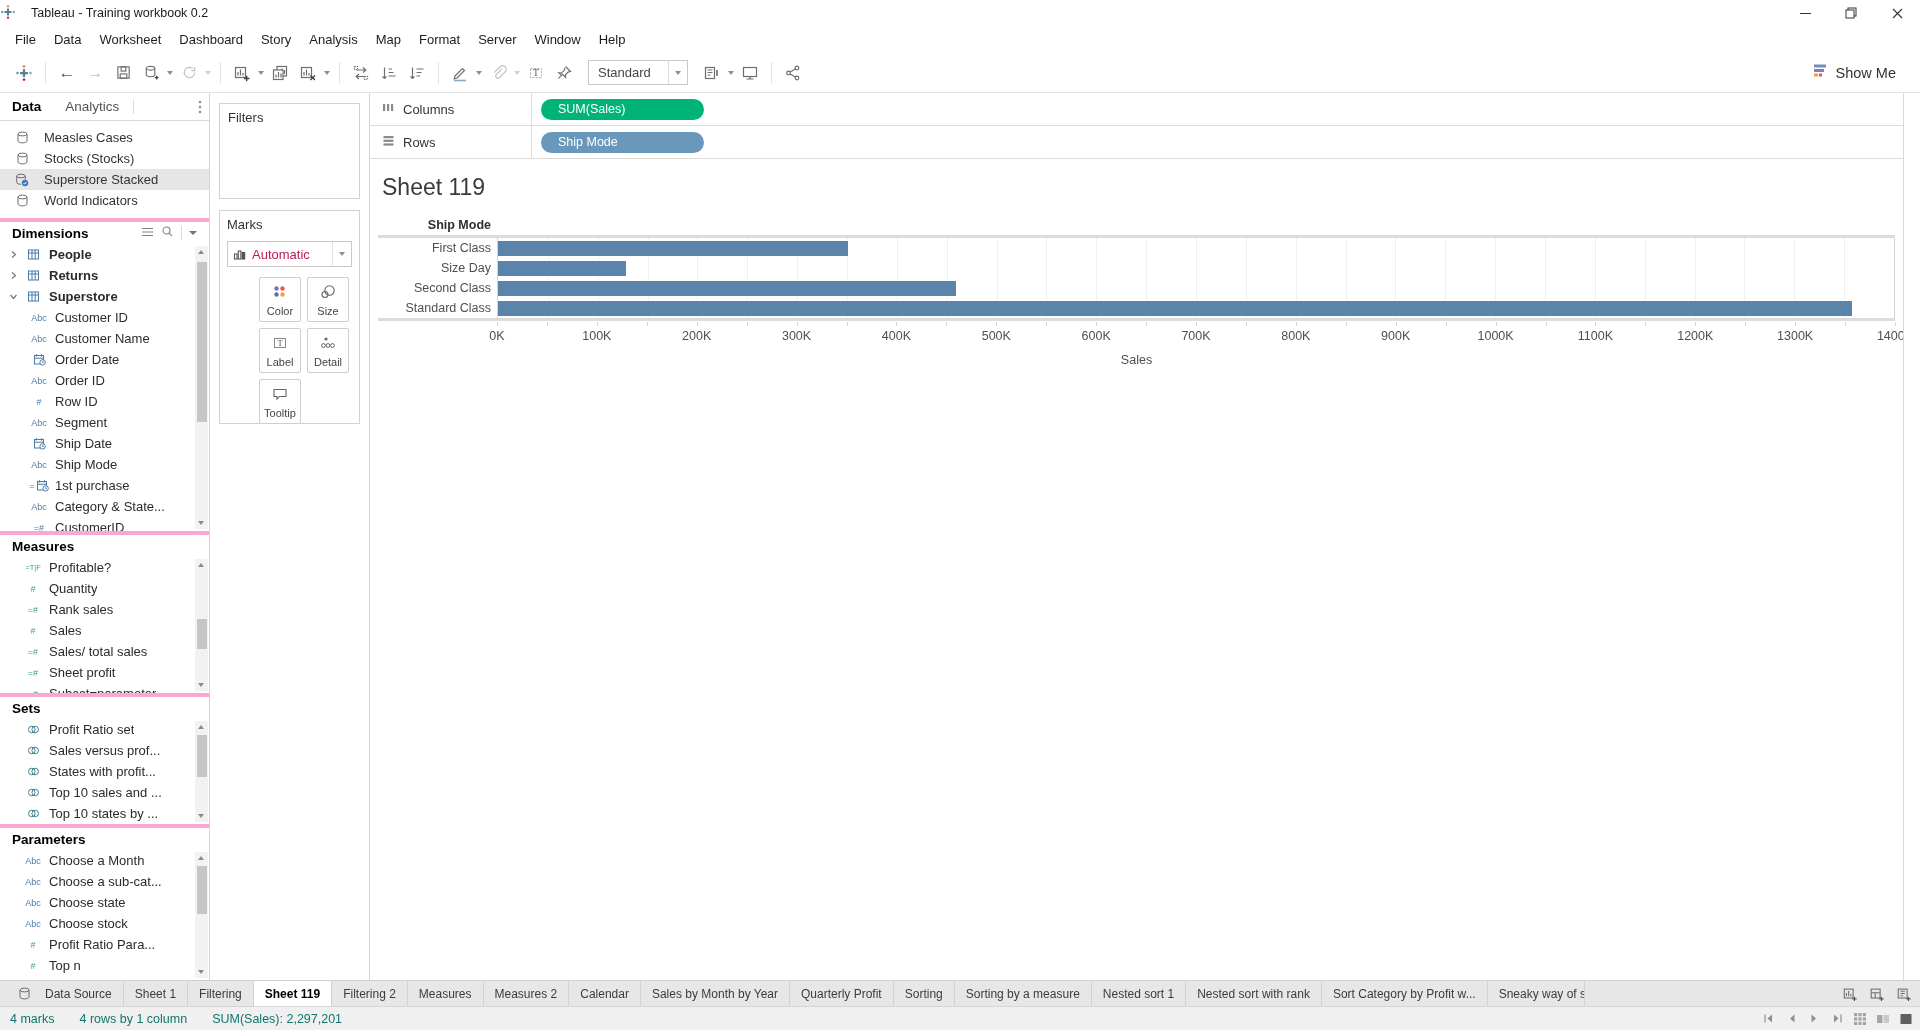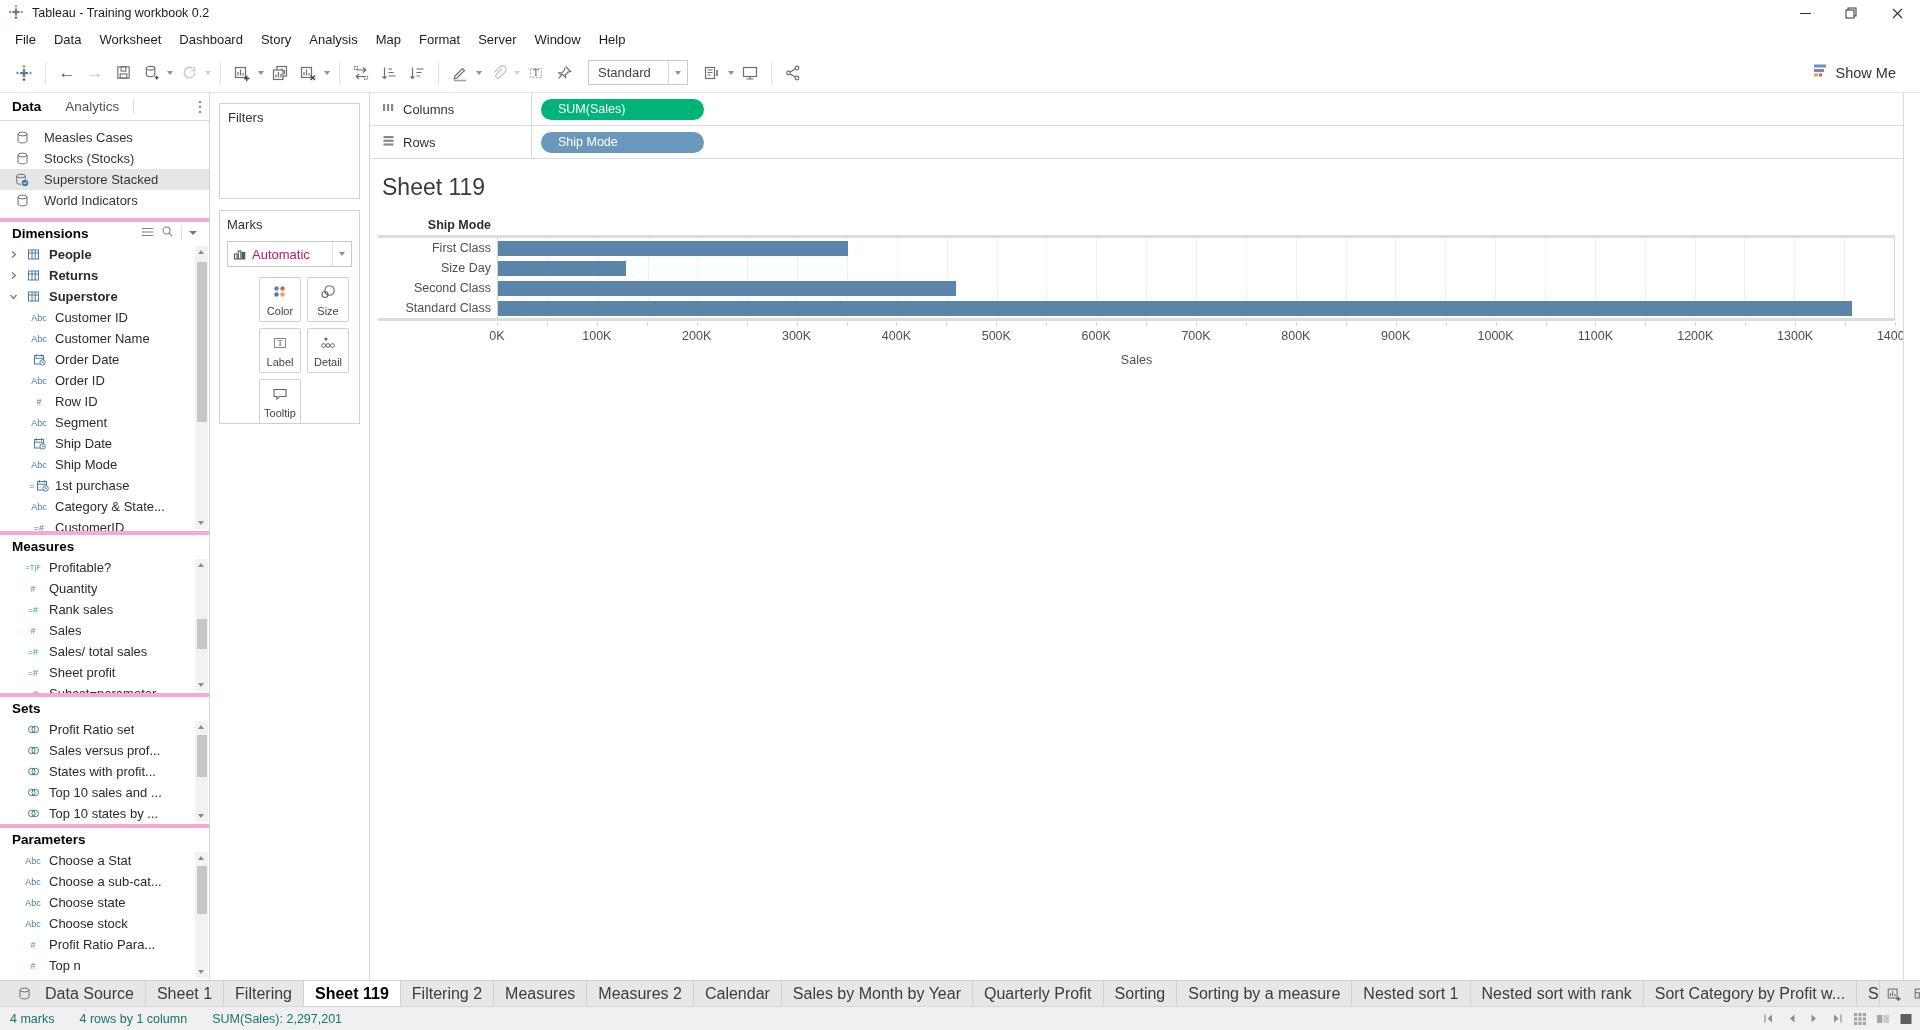--- a/index.html
+++ b/index.html
@@ -1,21 +1,21 @@
 <!DOCTYPE html>
 <html><head>
 <meta charset="utf-8">
 <style>
   * { margin:0; padding:0; box-sizing:border-box; }
   html,body { width:1920px; height:1030px; overflow:hidden; }
   body { font-family:"Liberation Sans", sans-serif; background:#fff; color:#333; font-size:13px; }
   .app { width:1920px; height:1030px; display:flex; flex-direction:column; }
 
   
-  .titlebar { height:26px; display:flex; align-items:center; padding-left:8px; background:#fff; }
+  .titlebar { height:26px; display:flex; align-items:center; background:#fff;gap:7px; }
   .win-title { font-size:12.5px; color:#1b1b1b; margin-left:8px; }
   .wincontrols { margin-left:auto; display:flex; height:100%; }
   .winbtn { width:46px; display:flex; align-items:center; justify-content:center; }
 
   
   .menubar { height:27px; display:flex; align-items:center; padding-left:6px; background:#fff; font-size:13px; color:#1d1d1d; }
   .menu-item { padding:0 9px; line-height:27px; cursor:default; }
 
   
   .toolbar { height:40px; display:flex; align-items:center; background:#fff; border-bottom:1px solid #e3e3e3; padding:0 10px; }
@@ -98,21 +98,21 @@
   .axisrow { display:flex; height:27px; }
   .axisrow .sp { width:119px; min-width:119px; }
   .axiswrap { flex:1; position:relative; }
   .atick { position:absolute; top:1px; width:1px; height:4px; background:#d4d4d4; }
   .albl { position:absolute; top:8px; transform:translateX(-50%); font-size:12.5px; color:#4f4f4f; white-space:nowrap; }
   .axis-title-row { display:flex; height:24px; }
   .axis-title { flex:1; text-align:center; font-size:12.5px; color:#4f4f4f; padding-top:5px; }
   .gutter { width:17px; min-width:17px; border-left:1px solid #d9d9d9; background:#fff; }
 
   
-  .tabbar { height:26px; background:#e7e7e7; border-top:1px solid #cfcfcf; display:flex; align-items:stretch; font-size:16px; color:#3c3c3c; overflow:hidden; }
+  .tabbar { height:26px; background:#e7e7e7; border-top:1px solid #cfcfcf; display:flex; align-items:stretch; font-size:12px; color:#3c3c3c; overflow:hidden; }
   .stab { display:flex; align-items:center; padding:0 11px; border-right:1px solid #d2d2d2; white-space:nowrap; gap:5px; }
   .stab.active { background:#fff; font-weight:bold; color:#000; }
   .stab.clip { max-width:97px; overflow:hidden; }
   .tab-icons { margin-left:auto; display:flex; align-items:center; padding-right:3px; }
   .tabicon { width:27px; height:100%; display:flex; align-items:center; justify-content:center; }
 
   
   .statusbar { height:24px; background:#f0f0f0; border-top:1px solid #d6d6d6; display:flex; align-items:center; font-size:12.5px; color:#0f766e; padding-left:10px; }
   .sb-item { margin-right:25px; white-space:nowrap; }
   .sb-right { margin-left:auto; display:flex; align-items:center; gap:5px; padding-right:5px; }
@@ -623,21 +623,21 @@
             </div>
           </div>
           <div class="sec-header">
             <span>Parameters</span>
           </div>
           <div class="field-list list-3">
             <div class="field-row nochev">
               <span class="ficon">
                 <span class="ti blue">Abc</span>
               </span>
-              <span class="lbl">Choose a Stat</span>
+              <span class="lbl">Choose a Month</span>
             </div>
             <div class="field-row nochev">
               <span class="ficon">
                 <span class="ti blue">Abc</span>
               </span>
               <span class="lbl">Choose a sub-cat...</span>
             </div>
             <div class="field-row nochev">
               <span class="ficon">
                 <span class="ti blue">Abc</span>

